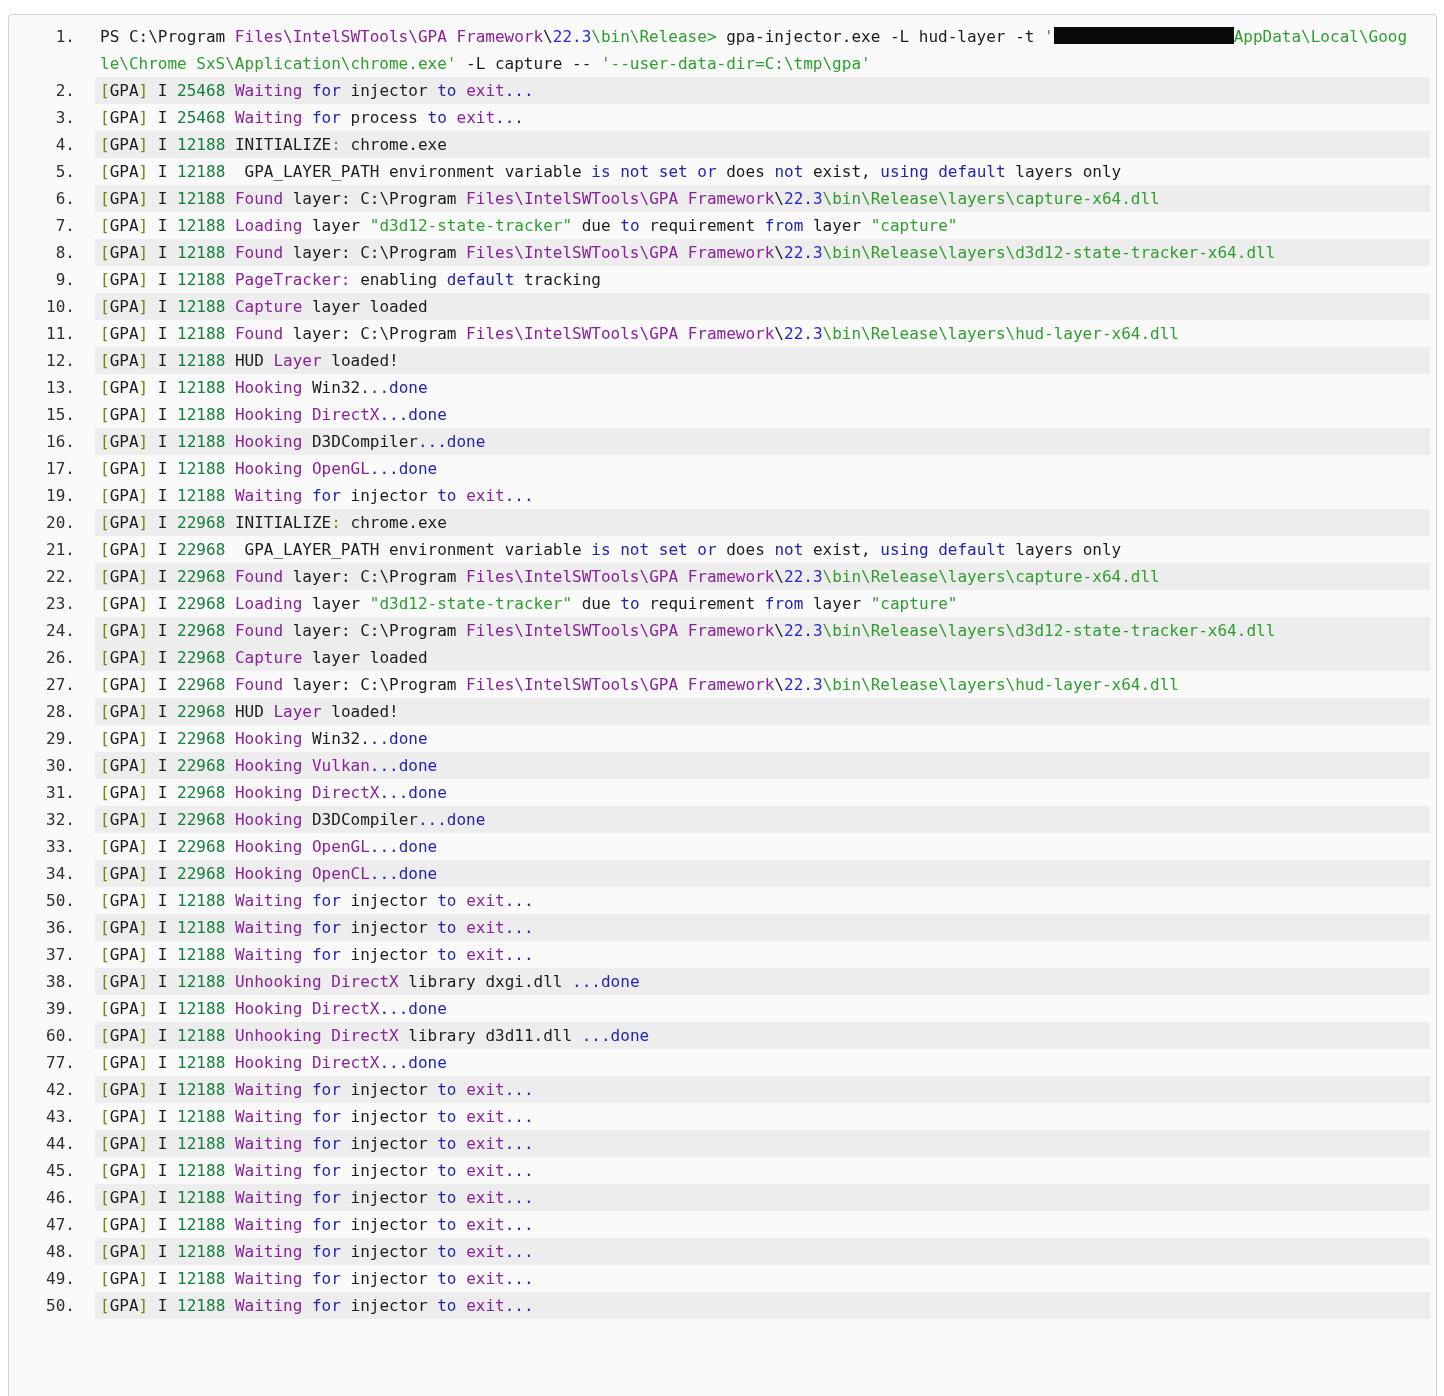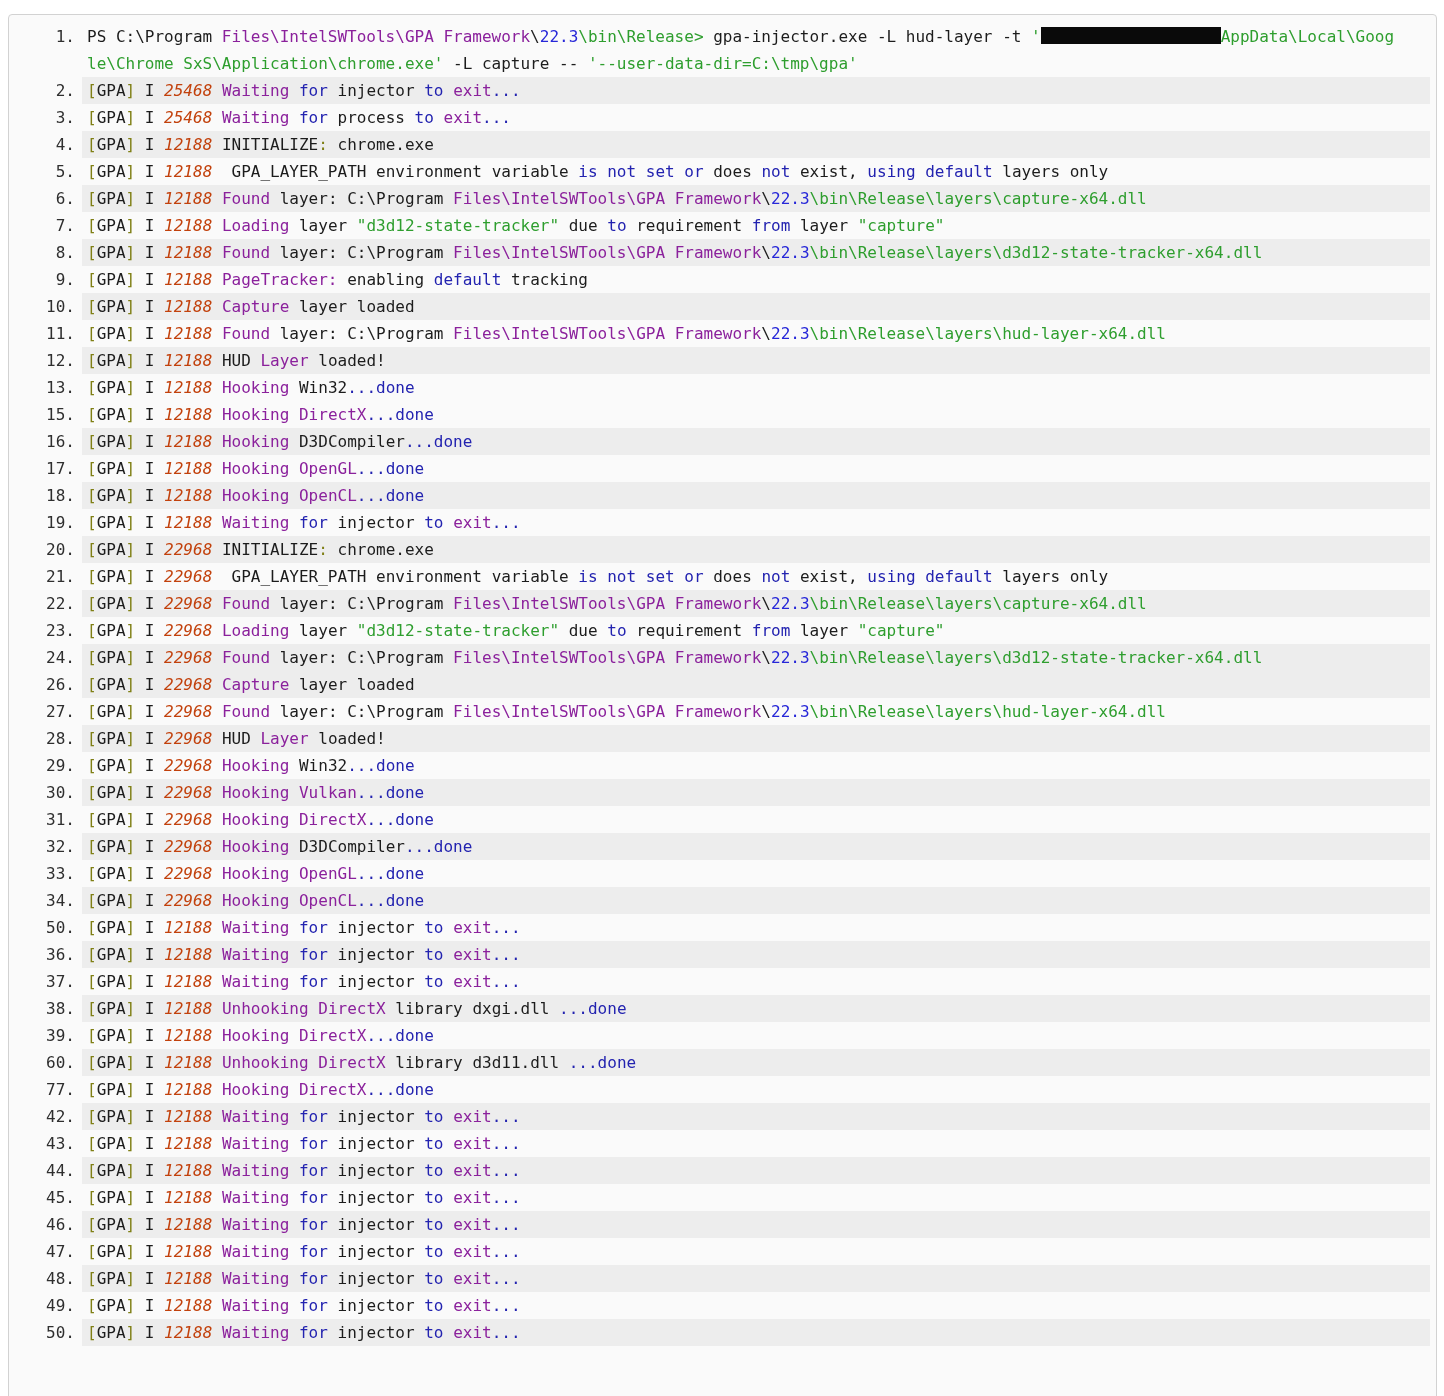--- a/index.html
+++ b/index.html
@@ -11,28 +11,28 @@
     position:absolute;left:8px;top:14px;width:1429px;height:1392px;
     box-sizing:border-box;background:#fafafa;
     border:1px solid #d2d2d2;border-radius:4px;
     padding-top:8px;overflow:hidden;
   }
   .row{display:flex;align-items:flex-start;font-size:16px;line-height:27px;min-height:27px;}
   .ln{
     flex:0 0 66px;text-align:right;color:#2f2f2f;white-space:pre;
   }
   .code{
-    flex:1;margin-left:7px;margin-right:6px;padding-left:5px;
+    flex:1;margin-left:20px;margin-right:6px;padding-left:5px;
     white-space:pre-wrap;word-break:break-all;color:#1c1c1c;
   }
   .stripe .code{background:#ededed;}
   .c-f{color:#1c1c1c;}
   .c-p{color:#8b219c;}
   .c-k{color:#2323b0;}
-  .c-t{color:#c2410c;font-style:italic;}
+  .c-t{color:#15803d;}
   .c-g{color:#2e9e2e;}
   .c-n{color:#2727d8;}
   .c-o{color:#7f7f15;}
   .redacted{
     display:inline-block;width:180px;height:17px;background:#0a0a0a;
     vertical-align:-2px;
   }
 </style>
 </head>
 <body>
@@ -100,24 +100,20 @@
         <span class="code"><span class="c-o">[</span><span class="c-f">GPA</span><span class="c-o">]</span><span class="c-f"> I </span><span class="c-t">12188</span><span class="c-f"> </span><span class="c-p">Hooking</span><span class="c-f"> </span><span class="c-p">DirectX</span><span class="c-k">...done</span></span>
       </div>
       <div class="row stripe">
         <span class="ln">16.</span>
         <span class="code"><span class="c-o">[</span><span class="c-f">GPA</span><span class="c-o">]</span><span class="c-f"> I </span><span class="c-t">12188</span><span class="c-f"> </span><span class="c-p">Hooking</span><span class="c-f"> D3DCompiler</span><span class="c-k">...done</span></span>
       </div>
       <div class="row">
         <span class="ln">17.</span>
         <span class="code"><span class="c-o">[</span><span class="c-f">GPA</span><span class="c-o">]</span><span class="c-f"> I </span><span class="c-t">12188</span><span class="c-f"> </span><span class="c-p">Hooking</span><span class="c-f"> </span><span class="c-p">OpenGL</span><span class="c-k">...done</span></span>
       </div>
-      <div class="row stripe">
-        <span class="ln">18.</span>
-        <span class="code"><span class="c-o">[</span><span class="c-f">GPA</span><span class="c-o">]</span><span class="c-f"> I </span><span class="c-t">12188</span><span class="c-f"> </span><span class="c-p">Hooking</span><span class="c-f"> </span><span class="c-p">OpenCL</span><span class="c-k">...done</span></span>
-      </div>
       <div class="row">
         <span class="ln">19.</span>
         <span class="code"><span class="c-o">[</span><span class="c-f">GPA</span><span class="c-o">]</span><span class="c-f"> I </span><span class="c-t">12188</span><span class="c-f"> </span><span class="c-p">Waiting</span><span class="c-f"> </span><span class="c-k">for</span><span class="c-f"> injector </span><span class="c-k">to</span><span class="c-f"> </span><span class="c-p">exit</span><span class="c-k">...</span></span>
       </div>
       <div class="row stripe">
         <span class="ln">20.</span>
         <span class="code"><span class="c-o">[</span><span class="c-f">GPA</span><span class="c-o">]</span><span class="c-f"> I </span><span class="c-t">22968</span><span class="c-f"> </span><span class="c-f">INITIALIZE</span><span class="c-o">:</span><span class="c-f"> chrome.exe</span></span>
       </div>
       <div class="row">
         <span class="ln">21.</span>

